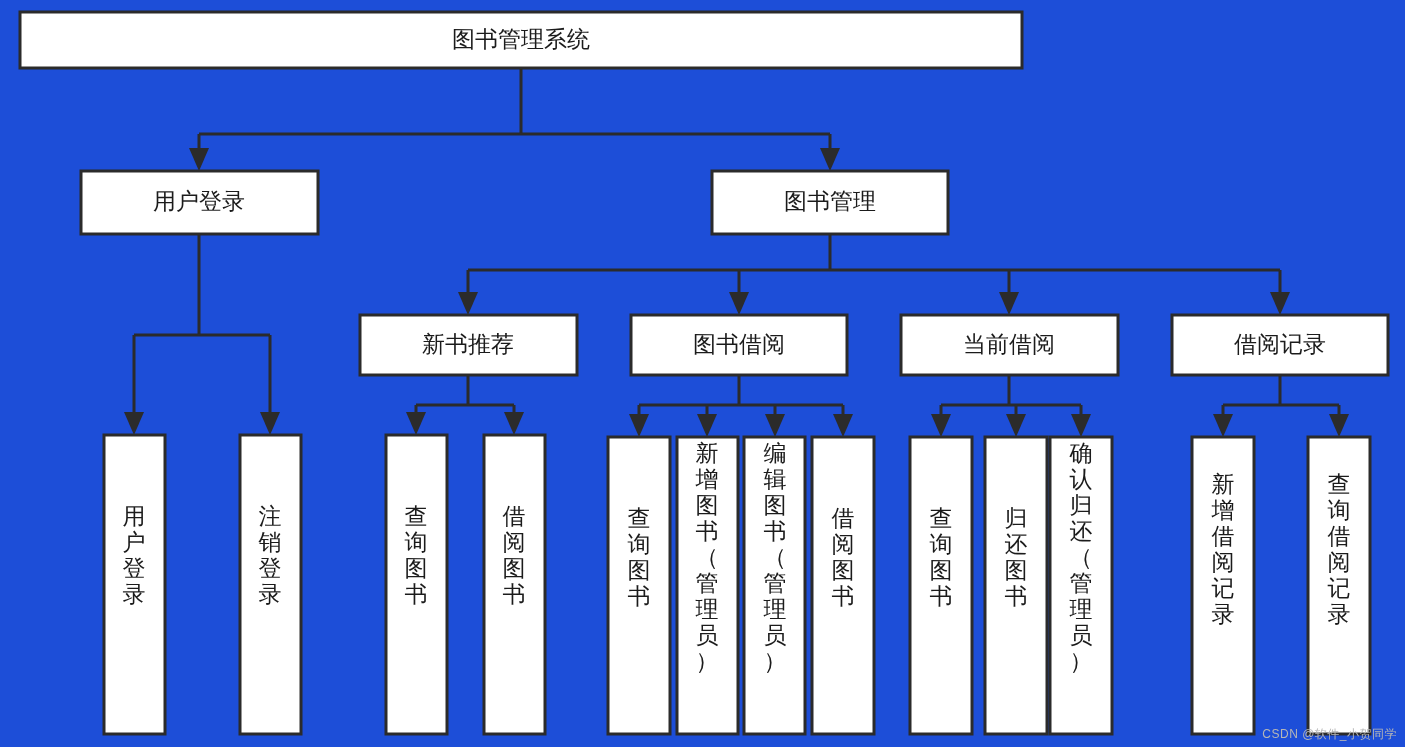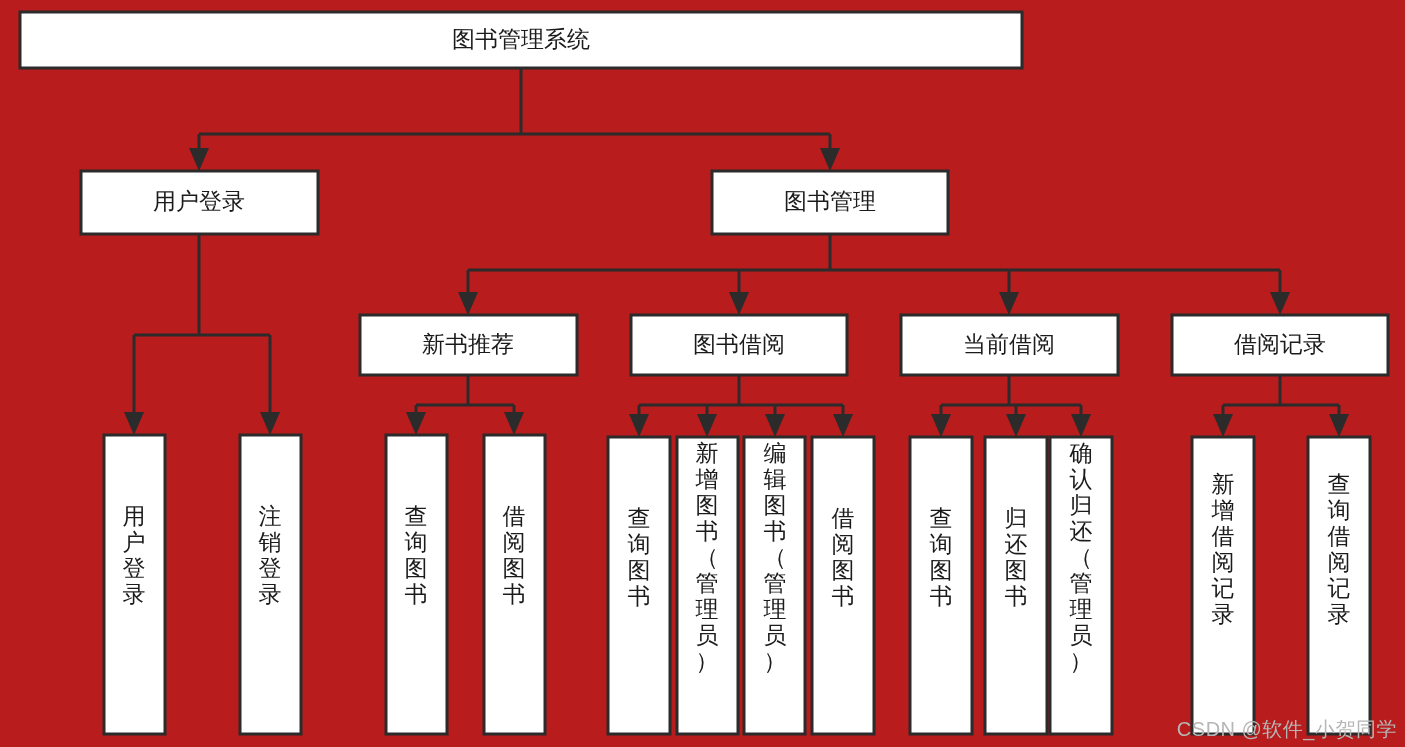--- a/index.html
+++ b/index.html
@@ -7,21 +7,21 @@
     padding: 0;
     background: #ffffff;
   }
   body {
     font-family: "Liberation Sans", "DejaVu Sans", sans-serif;
   }
   #diagram-root {
     position: relative;
     width: 1405px;
     height: 747px;
-    background: #b91c1c;
+    background: #1d4ed8;
     overflow: hidden;
   }
   svg.flow {
     position: absolute;
     top: 0;
     left: 0;
     width: 1405px;
     height: 747px;
     display: block;
   }
@@ -51,21 +51,21 @@
     fill: #1b1b1b;
     font-family: "Liberation Sans", "DejaVu Sans", sans-serif;
     font-size: 23px;
     text-anchor: middle;
   }
   .watermark {
     position: absolute;
     right: 8px;
     bottom: 4px;
     font-family: "Liberation Sans", "DejaVu Sans", sans-serif;
-    font-size: 20px;
+    font-size: 12px;
     color: #b6b6b6;
     white-space: nowrap;
     letter-spacing: 0.5px;
   }
 </style>
 </head>
 <body>
 
 <div id="diagram-root">
 

